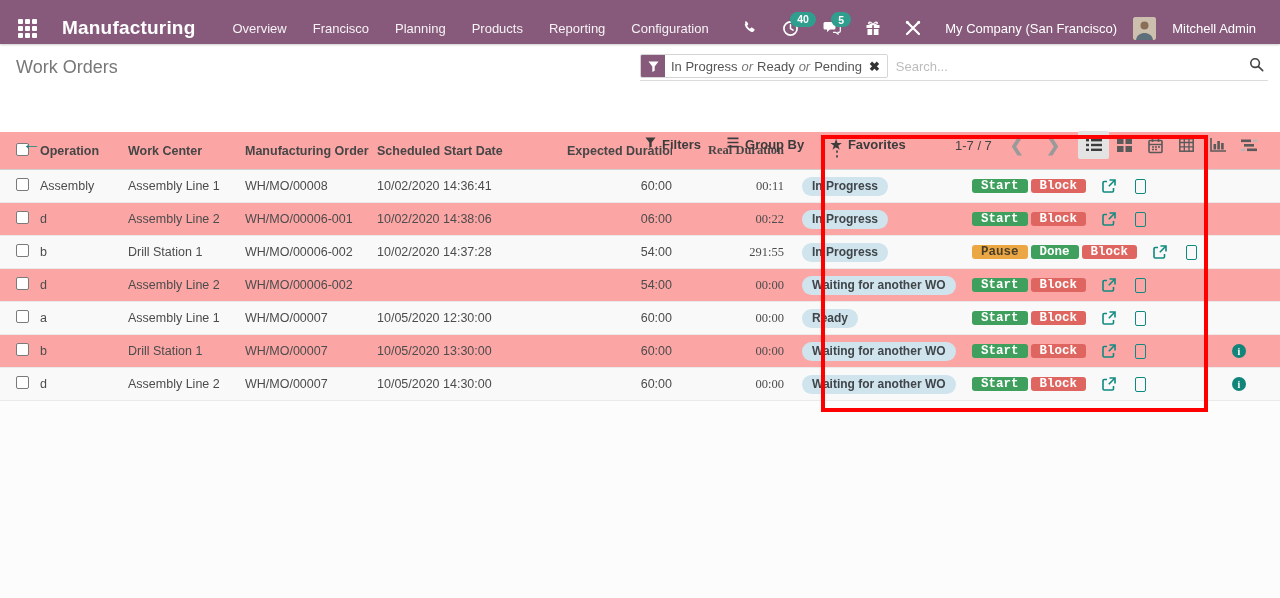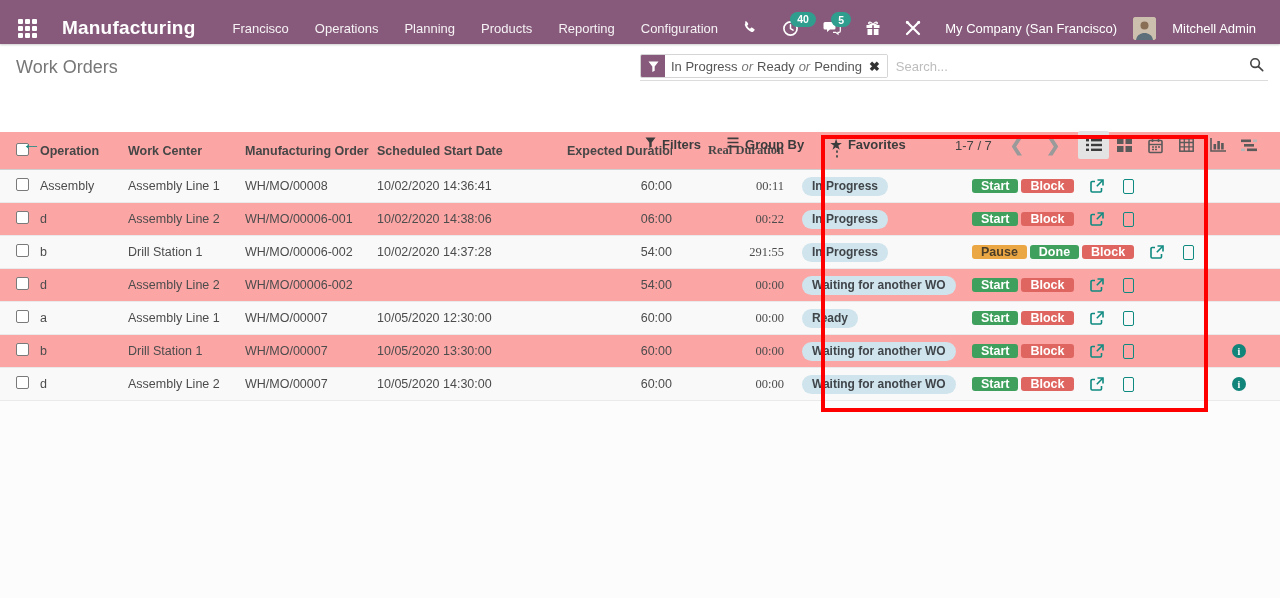--- a/index.html
+++ b/index.html
@@ -54,21 +54,21 @@
   .col-op { width:88px; }
   .col-wc { width:117px; }
   .col-mo { width:132px; }
   .col-date { width:190px; }
   .col-exp { width:105px; text-align:right; }
   .col-real { width:112px; text-align:right;font-family:Liberation Serif, serif; }
   .col-status { flex:1; display:flex; align-items:center; padding-left:18px; }
   .badge-wrap { width:170px; }
   .status-badge { display:inline-block; background:#cfe4ec; color:#40454a; font-size:12px; font-weight:bold; border-radius:10px; padding:2.5px 10px; }
   .row-buttons { display:flex; align-items:center; gap:3px; }
-  .wo-btn { border:0; border-radius:3px; font-family:Liberation Sans, sans-serif; font-size:12.5px; font-weight:bold; padding:0 9px; color:#fff; cursor:pointer; }
+  .wo-btn { border:0; border-radius:3px; font-family:Liberation Mono, monospace; font-size:12.5px; font-weight:bold; padding:0 9px; color:#fff; cursor:pointer; }
   .wo-btn.green { background:var(--btn-green,#3ea05c); }
   .wo-btn.red { background:var(--btn-red,#df6660); }
   .wo-btn.orange { background:var(--btn-orange,#eca745); color:#4a3e28; }
   .cell-icons { display:flex; align-items:center; gap:19px; margin-left:16px; }
   .tablet-icon { width:11px; height:15px; border:1.5px solid var(--teal,#0e8a80); border-radius:2px; display:inline-block; cursor:pointer; }
   .ext-icon { cursor:pointer; display:flex; }
   .col-info { width:46px; display:flex; justify-content:center; }
   .info-icon { width:14px; height:14px; border-radius:50%; background:#12857a; color:#fff; font-size:10px; font-weight:bold; font-family:"Liberation Serif",serif; display:none; align-items:center; justify-content:center; cursor:pointer; }
   .info-icon.show { display:flex; }
   .col-dots { width:18px; }
@@ -91,22 +91,22 @@
         <i></i>
         <i></i>
         <i></i>
         <i></i>
         <i></i>
         <i></i>
       </span>
   </div>
   <div class="app-title">Manufacturing</div>
   <div class="nav-menu">
+    <span class="nav-item">Overview</span>
     <span class="nav-item">Francisco</span>
-    <span class="nav-item">Operations</span>
     <span class="nav-item">Planning</span>
     <span class="nav-item">Products</span>
     <span class="nav-item">Reporting</span>
     <span class="nav-item">Configuration</span>
   </div>
   <div class="nav-right">
     <span class="icon-btn">
       <svg width="16" height="16" viewBox="0 0 16 16">
           <path d="M3.2 1.5c.5-.5 1.3-.4 1.7.2l1.2 1.8c.3.5.2 1.1-.2 1.5l-.8.8c.4 1 1.9 2.5 2.9 2.9l.8-.8c.4-.4 1-.5 1.5-.2l1.8 1.2c.6.4.7 1.2.2 1.7l-.9.9c-.5.5-1.2.7-1.9.4-3-1.1-5.5-3.6-6.6-6.6-.3-.7-.1-1.4.4-1.9z" fill="#fff"></path>
         </svg>

